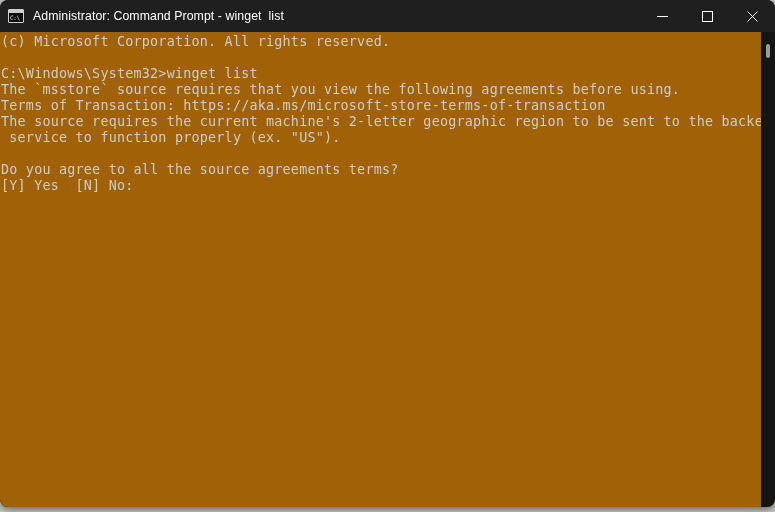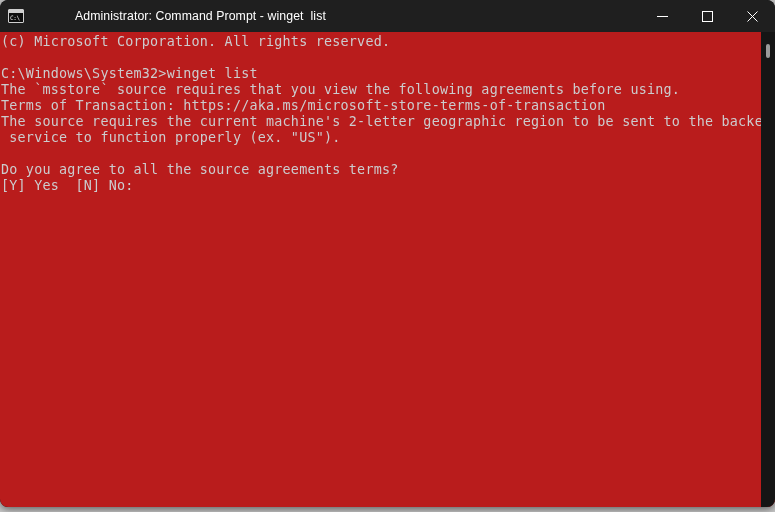--- a/index.html
+++ b/index.html
@@ -26,21 +26,20 @@
 
   
   #titlebar {
     position: relative;
     height: 32px;
     background: #1f1f1f;
     display: flex;
     align-items: center;
     border-top-left-radius: 8px;
     border-top-right-radius: 8px;
-    gap: 42px;
   }
 
   #app-icon {
     width: 16px;
     height: 14px;
     margin-left: 8px;
     margin-right: 9px;
     flex: 0 0 auto;
     position: relative;
     background: #0d0d0d;
@@ -90,21 +89,21 @@
   }
   .wc-btn svg { display: block; }
 
   
   #terminal {
     position: absolute;
     left: 0;
     top: 32px;
     right: 0;
     bottom: 0;
-    background: #b91c1c;
+    background: #a16207;
     overflow: hidden;
   }
 
   #console-text {
     position: absolute;
     left: 0;
     top: 0;
     padding: 2px 0 0 1px;
     margin: 0;
     font-family: "DejaVu Sans Mono", monospace;

